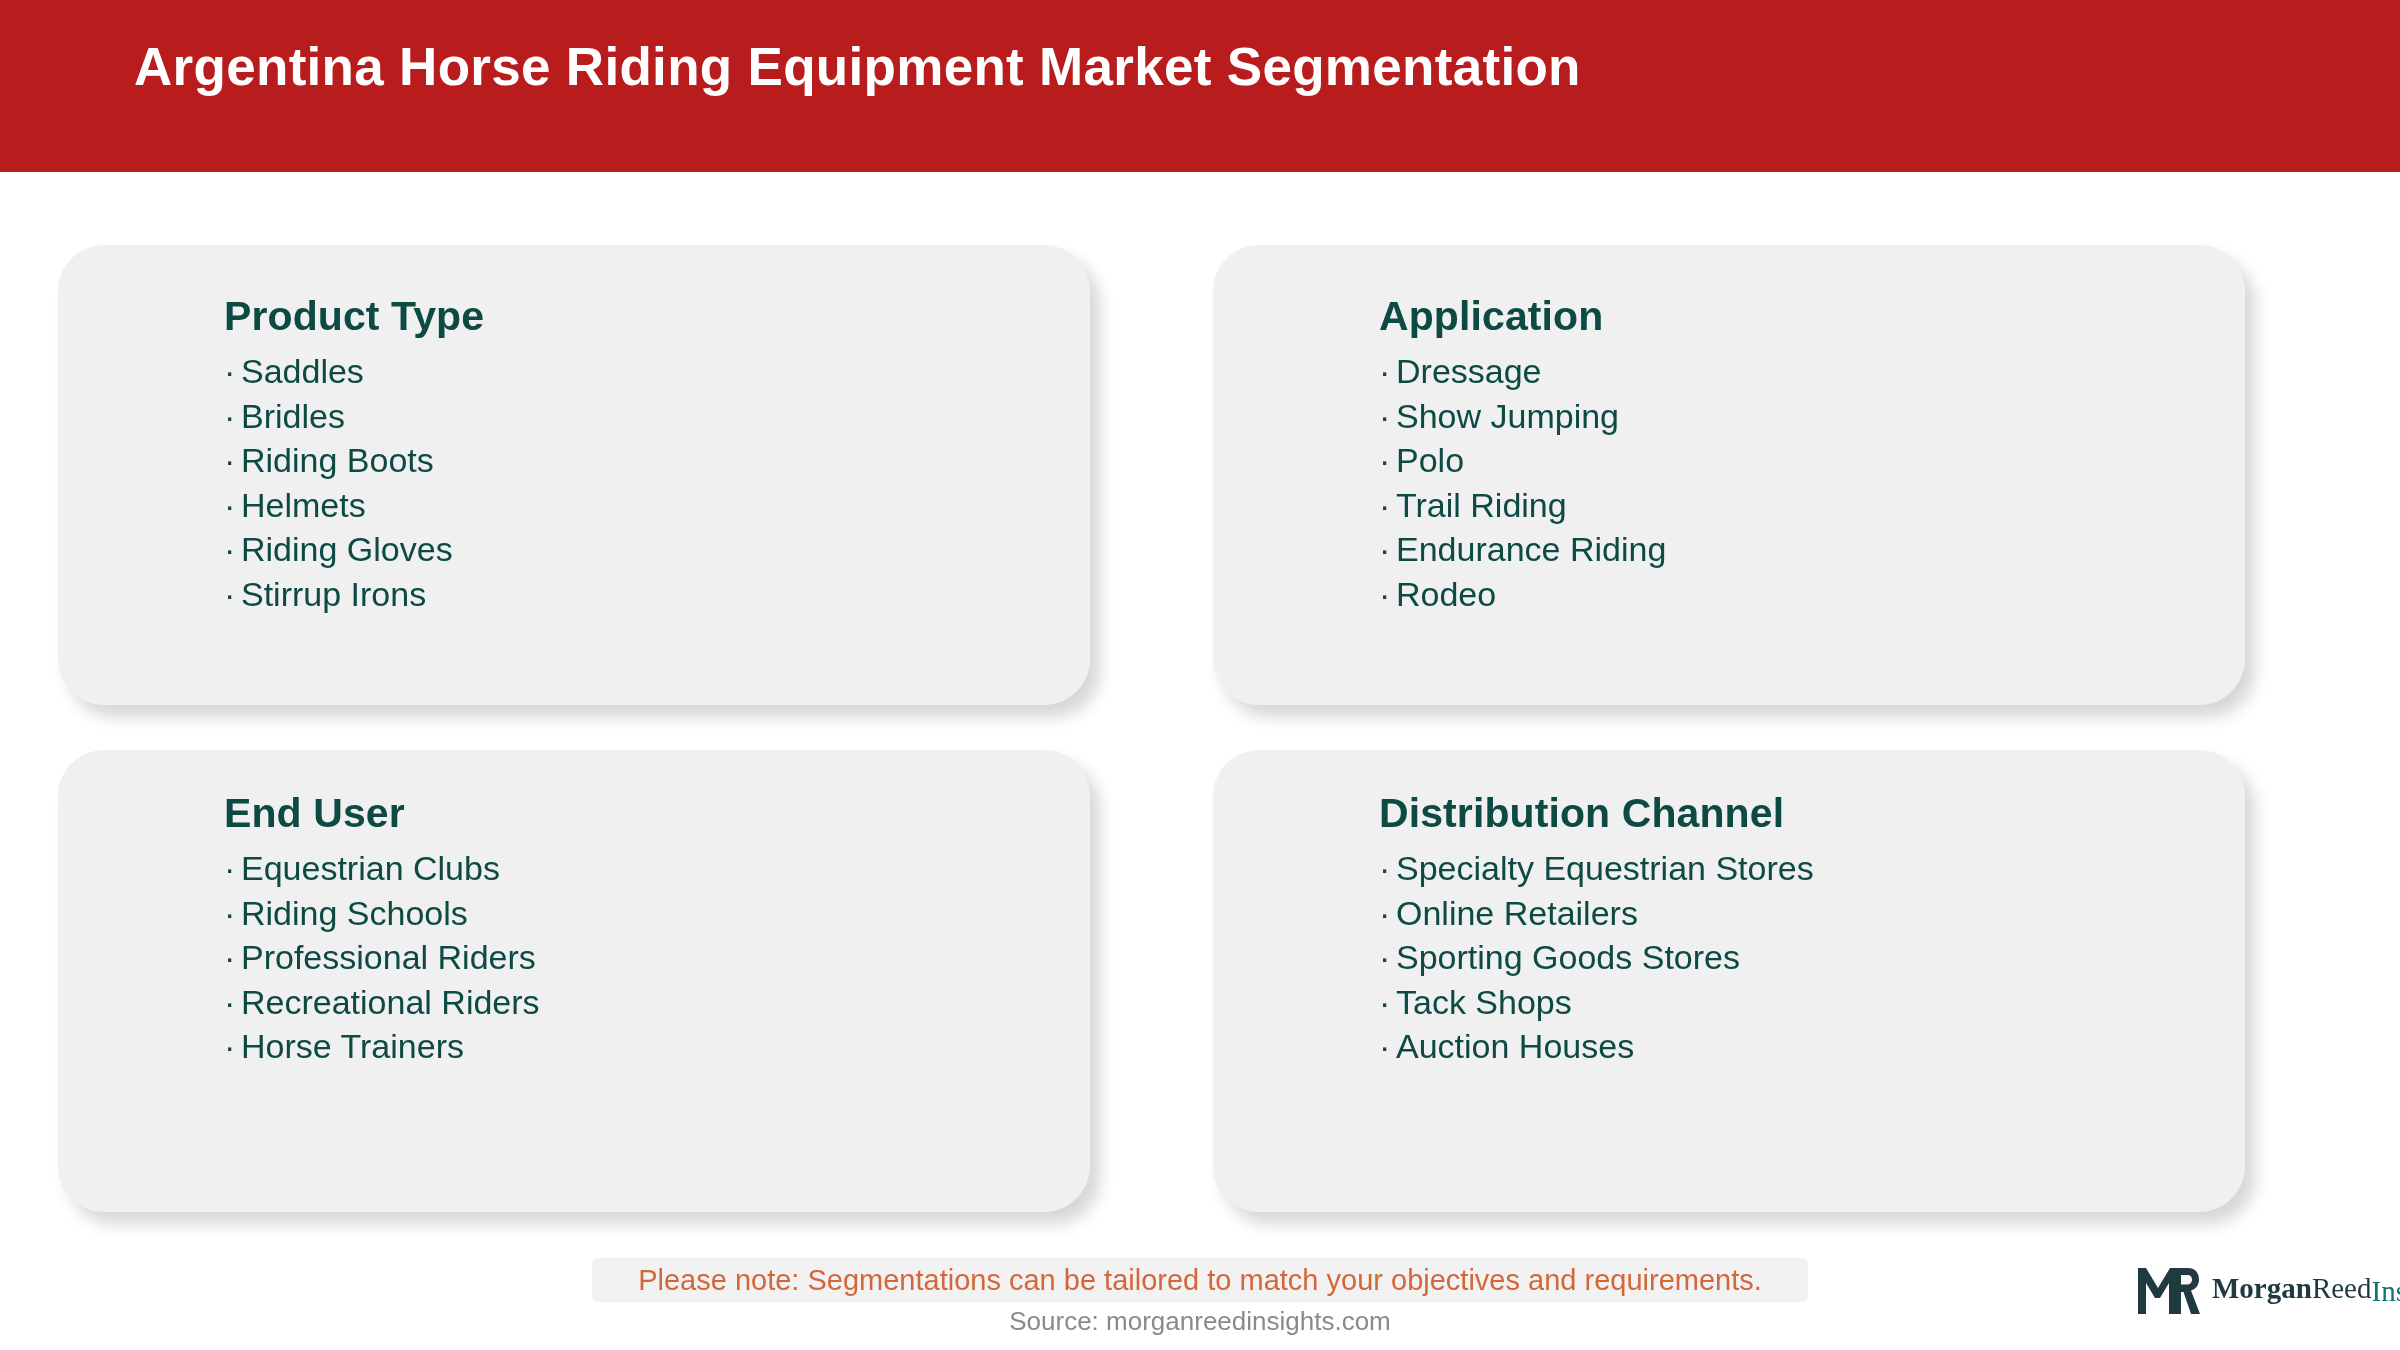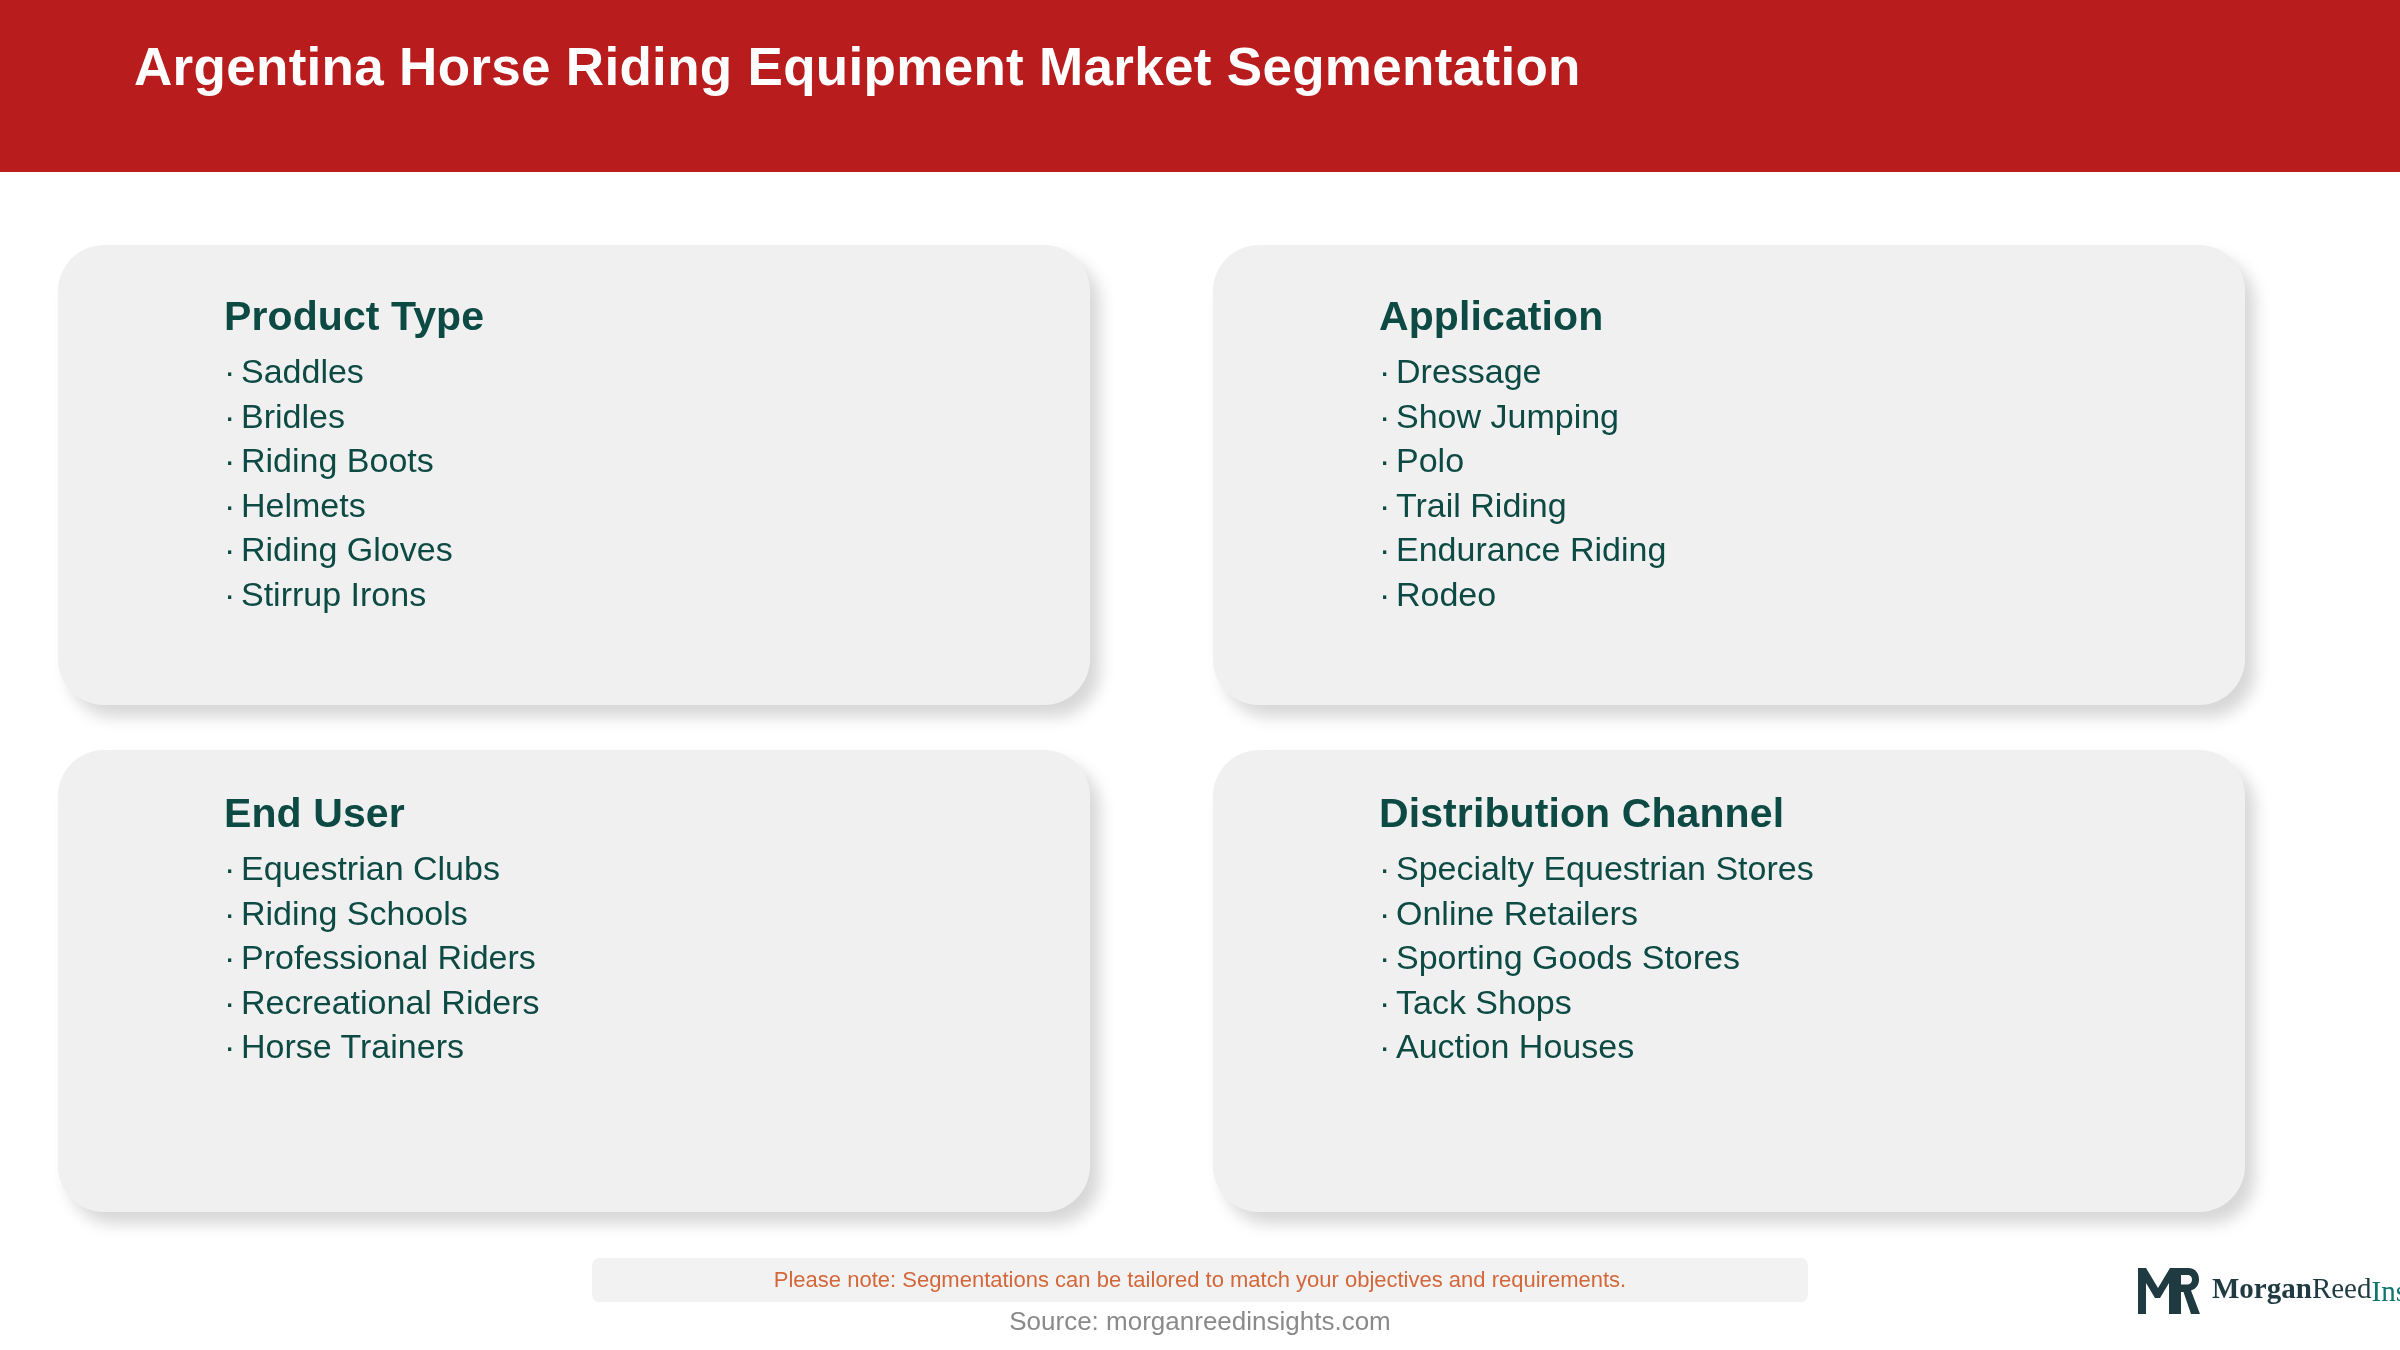--- a/index.html
+++ b/index.html
@@ -97,21 +97,21 @@
     top: 1258px;
     width: 1216px;
     height: 44px;
     background: #f2f2f2;
     border-radius: 7px;
     display: flex;
     align-items: center;
     justify-content: center;
   }
   .note-text {
-    font-size: 22px;
+    font-size: 29px;
     color: #d4673a;
     white-space: nowrap;
   }
   .source-line {
     position: absolute;
     left: 0;
     top: 1306px;
     width: 2400px;
     text-align: center;
     font-size: 26px;

